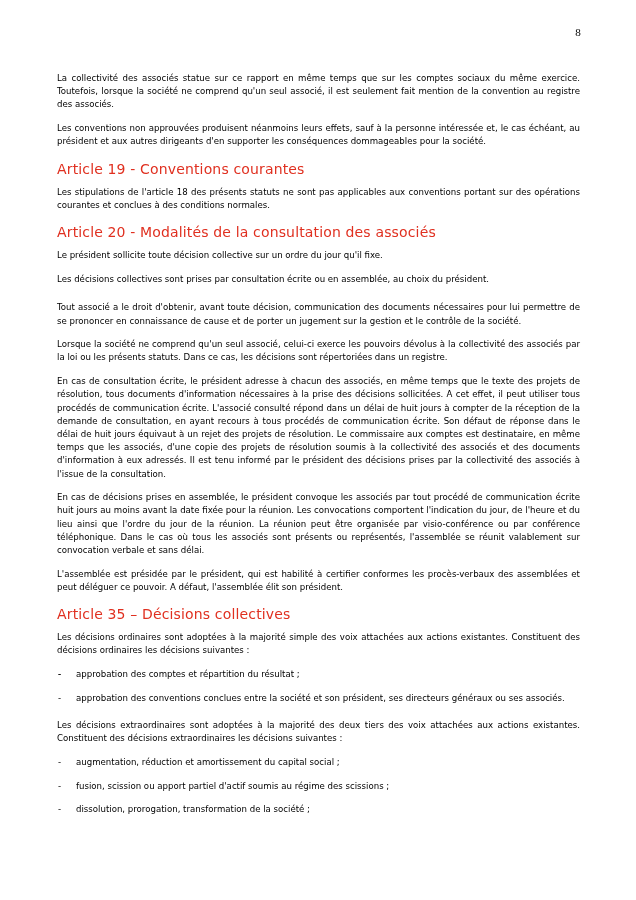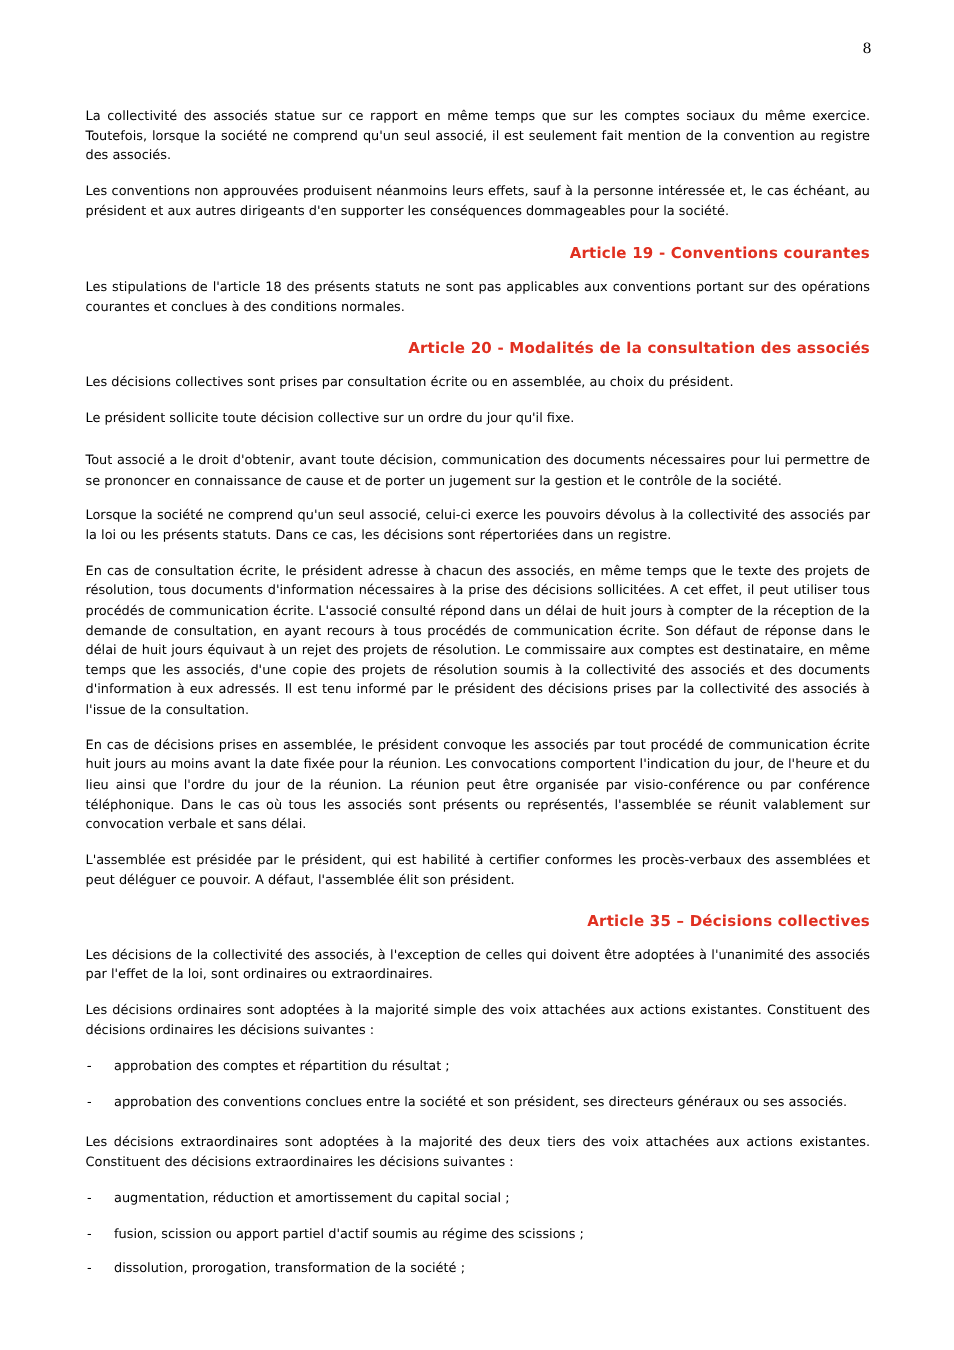--- a/index.html
+++ b/index.html
@@ -43,25 +43,25 @@
     font-size: 8.6px;
     line-height: 13.2px;
     text-align: justify;
     text-justify: inter-word;
     color: #000000;
     hyphens: none;
   }
   h2.article-heading {
     margin: 0 0 10px 0;
     padding: 0;
-    font-size: 10px;
+    font-size: 14px;
     line-height: 13px;
-    font-weight: bold;
+    font-weight: normal;
     color: #E03020;
-    text-align: right;
+    text-align: left;
     letter-spacing: 0.15px;
   }
   ul.dash-list {
     margin: 0 0 10.5px 0;
     padding: 0;
     list-style: none;
   }
   ul.dash-list li {
     position: relative;
     margin: 0 0 10.5px 0;
@@ -101,41 +101,40 @@
     <div class="block-gap-sm"></div>
 
     <h2 class="article-heading">Article 19 - Conventions courantes</h2>
 
     <p class="body">Les stipulations de l'article 18 des présents statuts ne sont pas applicables aux conventions portant sur des opérations courantes et conclues à des conditions normales.</p>
 
     <div class="block-gap-sm"></div>
 
     <h2 class="article-heading">Article 20 - Modalités de la consultation des associés</h2>
 
+    <p class="body">Le président sollicite toute décision collective sur un ordre du jour qu'il fixe.</p>
+
     <p class="body">Les décisions collectives sont prises par consultation écrite ou en assemblée, au choix du président.</p>
-
-    <p class="body">Le président sollicite toute décision collective sur un ordre du jour qu'il fixe.</p>
 
     <div class="block-gap-md"></div>
 
     <p class="body">Tout associé a le droit d'obtenir, avant toute décision, communication des documents nécessaires pour lui permettre de se prononcer en connaissance de cause et de porter un jugement sur la gestion et le contrôle de la société.</p>
 
     <p class="body">Lorsque la société ne comprend qu'un seul associé, celui-ci exerce les pouvoirs dévolus à la collectivité des associés par la loi ou les présents statuts. Dans ce cas, les décisions sont répertoriées dans un registre.</p>
 
     <p class="body">En cas de consultation écrite, le président adresse à chacun des associés, en même temps que le texte des projets de résolution, tous documents d'information nécessaires à la prise des décisions sollicitées. A cet effet, il peut utiliser tous procédés de communication écrite. L'associé consulté répond dans un délai de huit jours à compter de la réception de la demande de consultation, en ayant recours à tous procédés de communication écrite. Son défaut de réponse dans le délai de huit jours équivaut à un rejet des projets de résolution. Le commissaire aux comptes est destinataire, en même temps que les associés, d'une copie des projets de résolution soumis à la collectivité des associés et des documents d'information à eux adressés. Il est tenu informé par le président des décisions prises par la collectivité des associés à l'issue de la consultation.</p>
 
     <p class="body">En cas de décisions prises en assemblée, le président convoque les associés par tout procédé de communication écrite huit jours au moins avant la date fixée pour la réunion. Les convocations comportent l'indication du jour, de l'heure et du lieu ainsi que l'ordre du jour de la réunion. La réunion peut être organisée par visio-conférence ou par conférence téléphonique. Dans le cas où tous les associés sont présents ou représentés, l'assemblée se réunit valablement sur convocation verbale et sans délai.</p>
 
     <p class="body">L'assemblée est présidée par le président, qui est habilité à certifier conformes les procès-verbaux des assemblées et peut déléguer ce pouvoir. A défaut, l'assemblée élit son président.</p>
 
     <div class="block-gap-sm"></div>
 
     <h2 class="article-heading">Article 35 – Décisions collectives</h2>
 
-    <p class="body">Les décisions de la collectivité des associés, à l'exception de celles qui doivent être adoptées à l'unanimité des associés par l'effet de la loi, sont ordinaires ou extraordinaires.</p>
 
     <p class="body">Les décisions ordinaires sont adoptées à la majorité simple des voix attachées aux actions existantes. Constituent des décisions ordinaires les décisions suivantes :</p>
 
     <ul class="dash-list">
       <li>
         <span class="dash">-</span>
       </li>
       <li>
         <span class="dash">-</span>
         <span>approbation des comptes et répartition du résultat ;</span>

